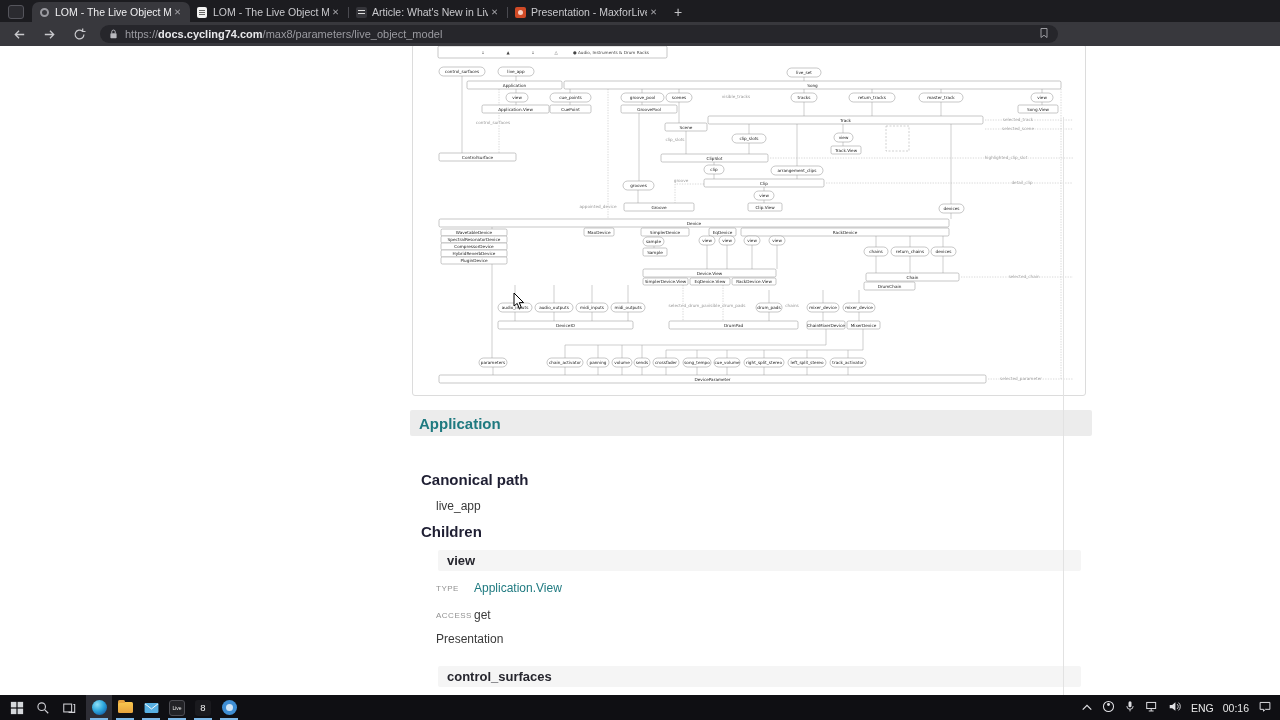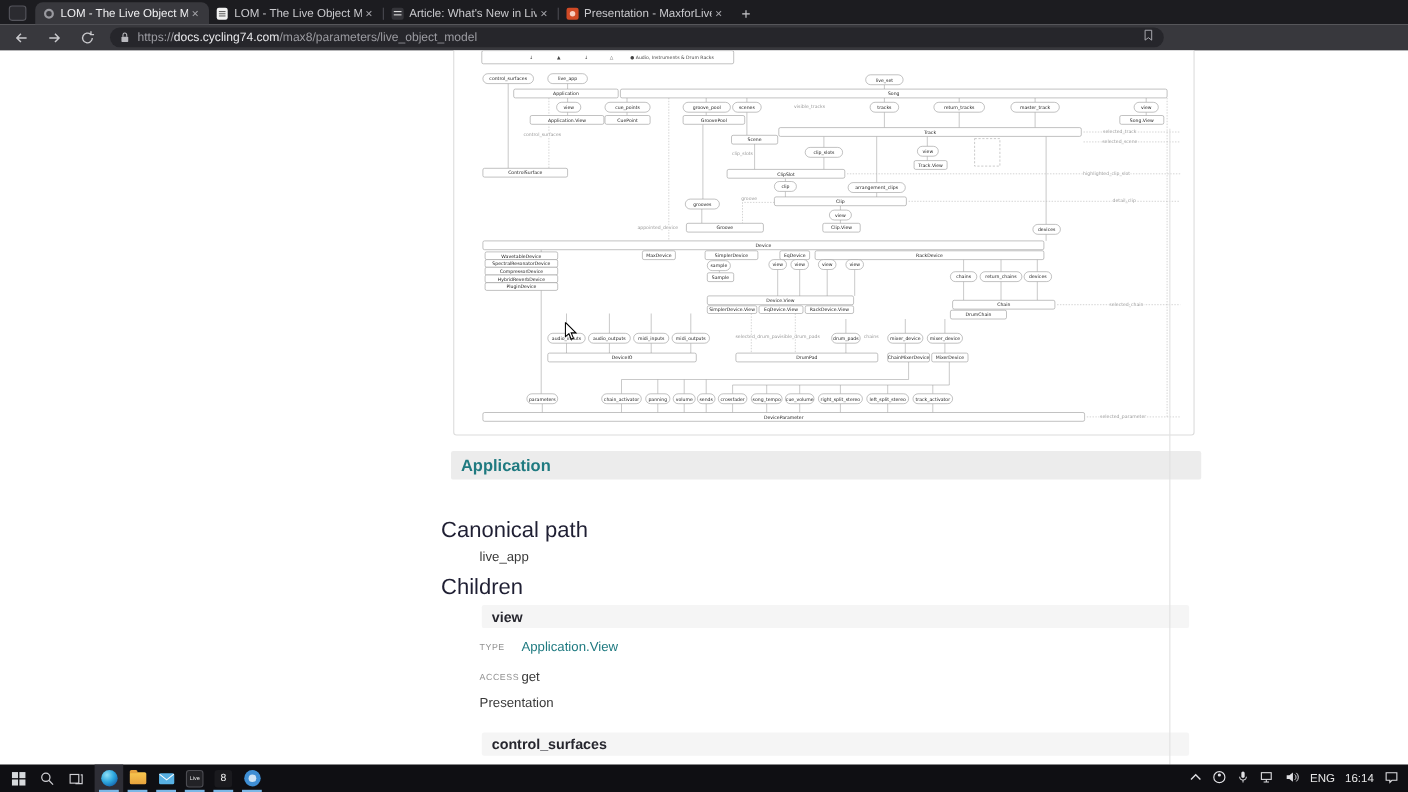--- a/index.html
+++ b/index.html
@@ -21,21 +21,21 @@
   .fav-doc:before { content:""; position:absolute; left:2px; top:3px; width:6px; height:1px; background:#666; box-shadow:0 2px 0 #666, 0 4px 0 #666; }
   .fav-abl { width:11px; height:11px; background:#35353a; border-radius:2px; position:relative; }
   .fav-abl:before { content:""; position:absolute; left:2px; top:3px; width:7px; height:1.5px; background:#ddd; box-shadow:0 3px 0 #ddd; }
   .fav-ppt { width:11px; height:11px; background:#d04a26; border-radius:2px; position:relative; }
   .fav-ppt:before { content:""; position:absolute; left:3px; top:3px; width:5px; height:5px; background:#f7cfc2; border-radius:50%; }
 
   .toolbar { position:absolute; left:0; top:22px; width:1280px; height:24px; background:#38383d; display:flex; align-items:center; }
   .navbtn { width:22px; height:20px; display:flex; align-items:center; justify-content:center; margin-left:8px; }
   .urlfield { position:relative; height:18px; width:958px; margin-left:10px; background:#26262b; border-radius:9px; display:flex; align-items:center; padding:0 8px; }
   .urltext { font-size:11px; color:#9b9ba1; margin-left:6px; white-space:nowrap; overflow:hidden; flex:1; }
-  .urltext b { color:#e9e9ec; font-weight:normal;margin-top:38px; }
+  .urltext b { color:#e9e9ec; font-weight:bold;margin-top:38px; }
   .bookmark { margin-left:4px; }
 
   
   .viewport { position:absolute; left:0; top:46px; width:1280px; height:709px; background:#fff; overflow:hidden; }
   .vline { position:absolute; left:1063px; top:71px; width:1px; height:578px; background:#e2e2e2; }
 
   .diagram { position:absolute; left:412px; top:-2px; width:674px; height:352px; background:#fff; border:1px solid #dcdcdc; border-radius:3px; }
   .diagram svg { display:block; }
   .nb { fill:#fff; stroke:#8f8f8f; stroke-width:0.5; }
   .nd { fill:none; stroke:#a0a0a0; stroke-width:0.5; stroke-dasharray:2 1.5; }
@@ -43,21 +43,21 @@
   .nl { font:4.2px "DejaVu Sans", sans-serif; fill:#999; paint-order:stroke; stroke:#fff; stroke-width:1.4; }
   .nl.dark { fill:#444; }
   .es { stroke:#9c9c9c; stroke-width:0.5; }
   .ed { stroke:#b8b8b8; stroke-width:0.55; stroke-dasharray:1.3 1.3; }
   .cursor { position:absolute; left:513px; top:247px; }
 
   .h1bar { position:absolute; left:410px; top:364px; width:682px; height:26px; background:#ececec; border-radius:2px; display:flex; align-items:center; }
   .h1txt { color:#1f7a80; font-size:15px; font-weight:bold; margin-left:9px; }
   .para { position:absolute; left:436px; top:400px; font-size:12px; color:#3a3a3a; }
   .code { font-family:"DejaVu Sans Mono", monospace; font-size:10.5px; background:#f4f4f4; color:#555; padding:1px 4px; border-radius:2px; }
-  .h2 { position:absolute; left:401px; font-size:20px; font-weight:normal; color:#1f1f33; }
+  .h2 { position:absolute; left:421px; font-size:15px; font-weight:bold; color:#1f1f33; }
   .plain { position:absolute; left:436px; font-size:12px; color:#3a3a3a; }
   .subbar { position:absolute; left:438px; width:643px; height:21px; background:#f5f5f5; border-radius:2px; display:flex; align-items:center; }
   .subtxt { font-size:13px; font-weight:bold; color:#26262e; margin-left:9px; }
   .klabel { position:absolute; left:436px; font-size:8px; color:#919191; letter-spacing:0.5px; }
   .kval { position:absolute; left:474px; font-size:12px; color:#3a3a3a; }
   .link { color:#1f7a80; }
 
   
   .webcam { position:absolute; left:1066px; top:0; width:214px; height:117px; background:#141416; overflow:hidden; }
   .wc-door { position:absolute; right:0; top:0; width:58px; height:117px; background:linear-gradient(90deg,#2e241b,#584430 40%,#463523); }
@@ -537,20 +537,20 @@
           </svg></span>
       <span><svg width="14" height="13" viewBox="0 0 16 16">
             <rect x="1.5" y="3" width="11" height="7.5" stroke="#e0e0e4" stroke-width="1.2" fill="none"></rect>
             <path d="M4 13.5 H10 M7 10.5 V13.5" stroke="#e0e0e4" stroke-width="1.2"></path>
           </svg></span>
       <span><svg width="14" height="13" viewBox="0 0 16 16">
             <polygon points="1.5,6 4.5,6 8.5,2.8 8.5,13.2 4.5,10 1.5,10" fill="#e0e0e4"></polygon>
             <path d="M10.5 5 a3.8 3.8 0 0 1 0 6 M12.3 3.2 a6.3 6.3 0 0 1 0 9.6" stroke="#e0e0e4" stroke-width="1.1" fill="none"></path>
           </svg></span>
       <span>ENG</span>
-      <span>16:14</span>
+      <span>00:16</span>
       <span><svg width="14" height="13" viewBox="0 0 16 16">
             <path d="M2 3 h12 v8.5 h-5.5 l-2.3 2.3 v-2.3 H2 z" stroke="#e0e0e4" stroke-width="1.2" fill="none"></path>
           </svg></span>
     </div>
   </div>
 
 </div>
 
 </body></html>

